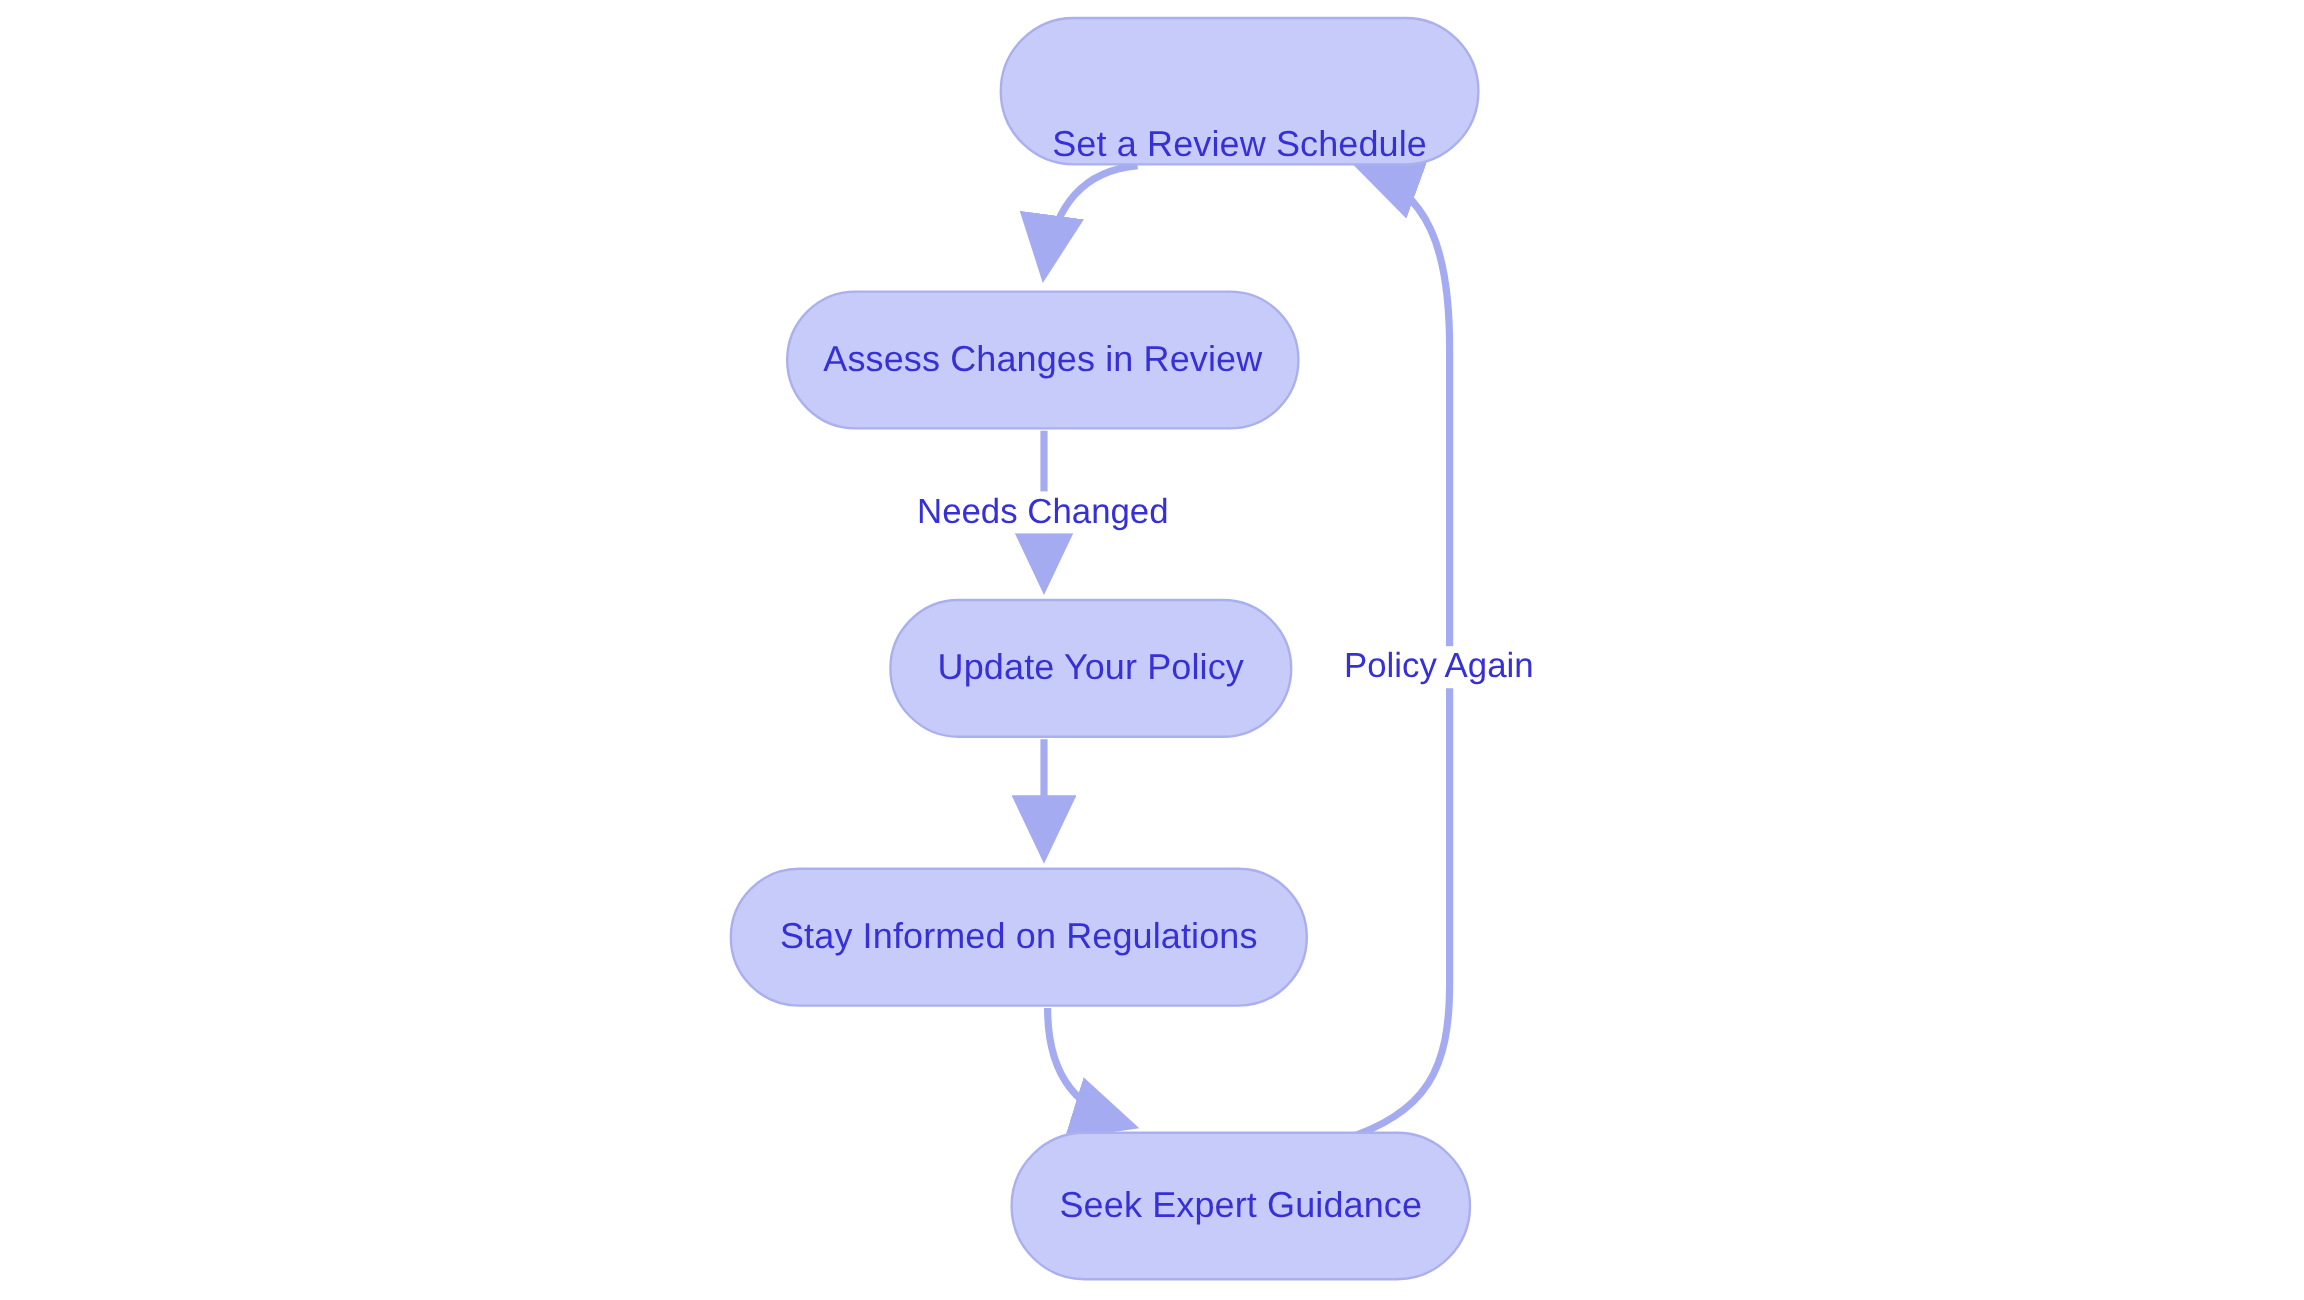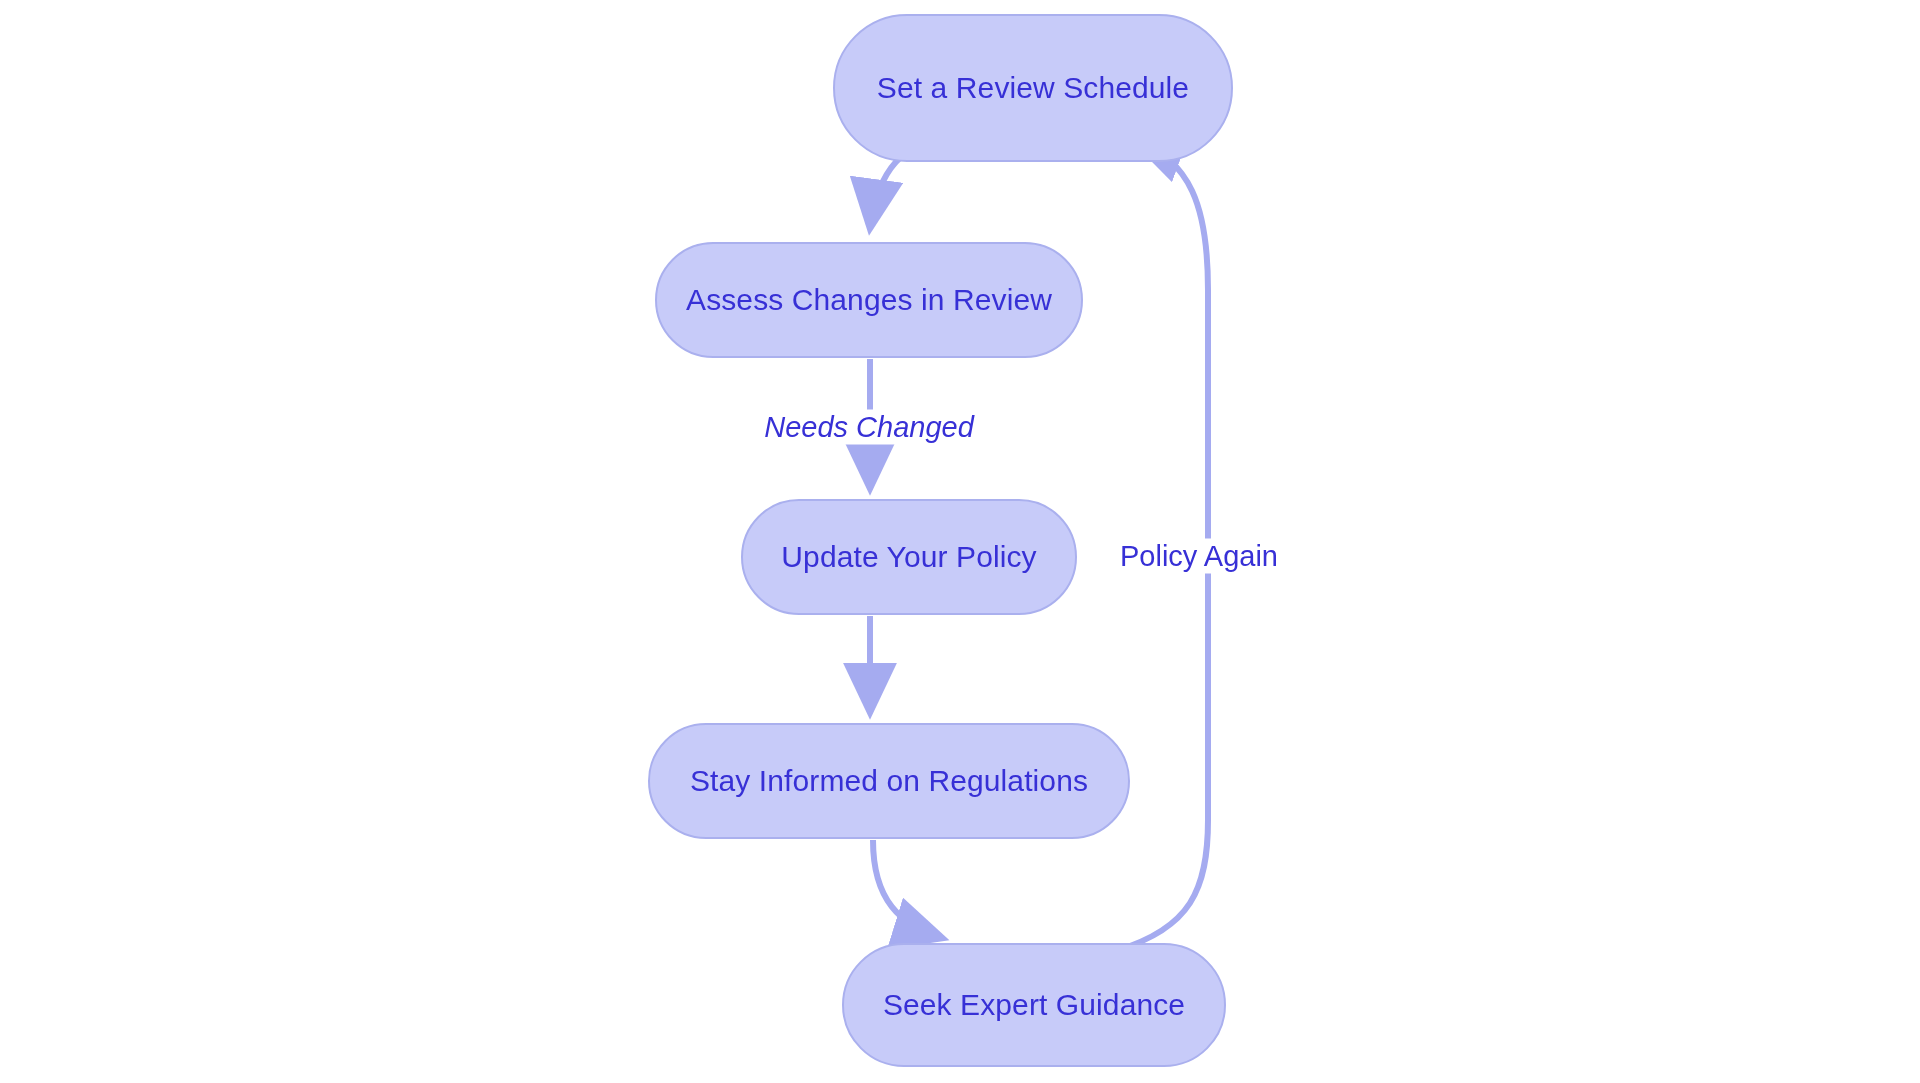--- a/index.html
+++ b/index.html
@@ -93,37 +93,37 @@
       <path d="M 873 840 C 873 900, 900 925, 942 938" fill="none" stroke="#a5abf0" stroke-width="6" marker-end="url(#arrowhead)"></path>
     </g>
 
     <g>
       <path d="M 1118 950 C 1190 928, 1208 890, 1208 820
                L 1208 290
                C 1208 206, 1190 160, 1135 140" fill="none" stroke="#a5abf0" stroke-width="6" marker-end="url(#arrowhead2)"></path>
     </g>
   </svg>
 
-  <div class="node" style="left:833px; top:14px; width:400px; height:148px;">
+  <div class="node" style="left:833px; top:14px; width:400px; height:124px;align-items:flex-end;">
     <span class="node-label">Set a Review Schedule</span>
   </div>
 
   <div class="node" style="left:655px; top:242px; width:428px; height:116px;">
     <span class="node-label">Assess Changes in Review</span>
   </div>
 
   <div class="node" style="left:741px; top:499px; width:336px; height:116px;">
     <span class="node-label">Update Your Policy</span>
   </div>
 
-  <div class="node" style="left:648px; top:723px; width:482px; height:116px;">
+  <div class="node" style="left:608px; top:723px; width:482px; height:116px;">
     <span class="node-label">Stay Informed on Regulations</span>
   </div>
 
   <div class="node" style="left:842px; top:943px; width:384px; height:124px;">
     <span class="node-label">Seek Expert Guidance</span>
   </div>
 
-  <div class="edge-label" style="left:869px; top:427px;font-style:italic;">Needs Changed</div>
+  <div class="edge-label" style="left:869px; top:427px;">Needs Changed</div>
 
   <div class="edge-label" style="left:1199px; top:556px;">Policy Again</div>
 
 </div>
 
 </body></html>

